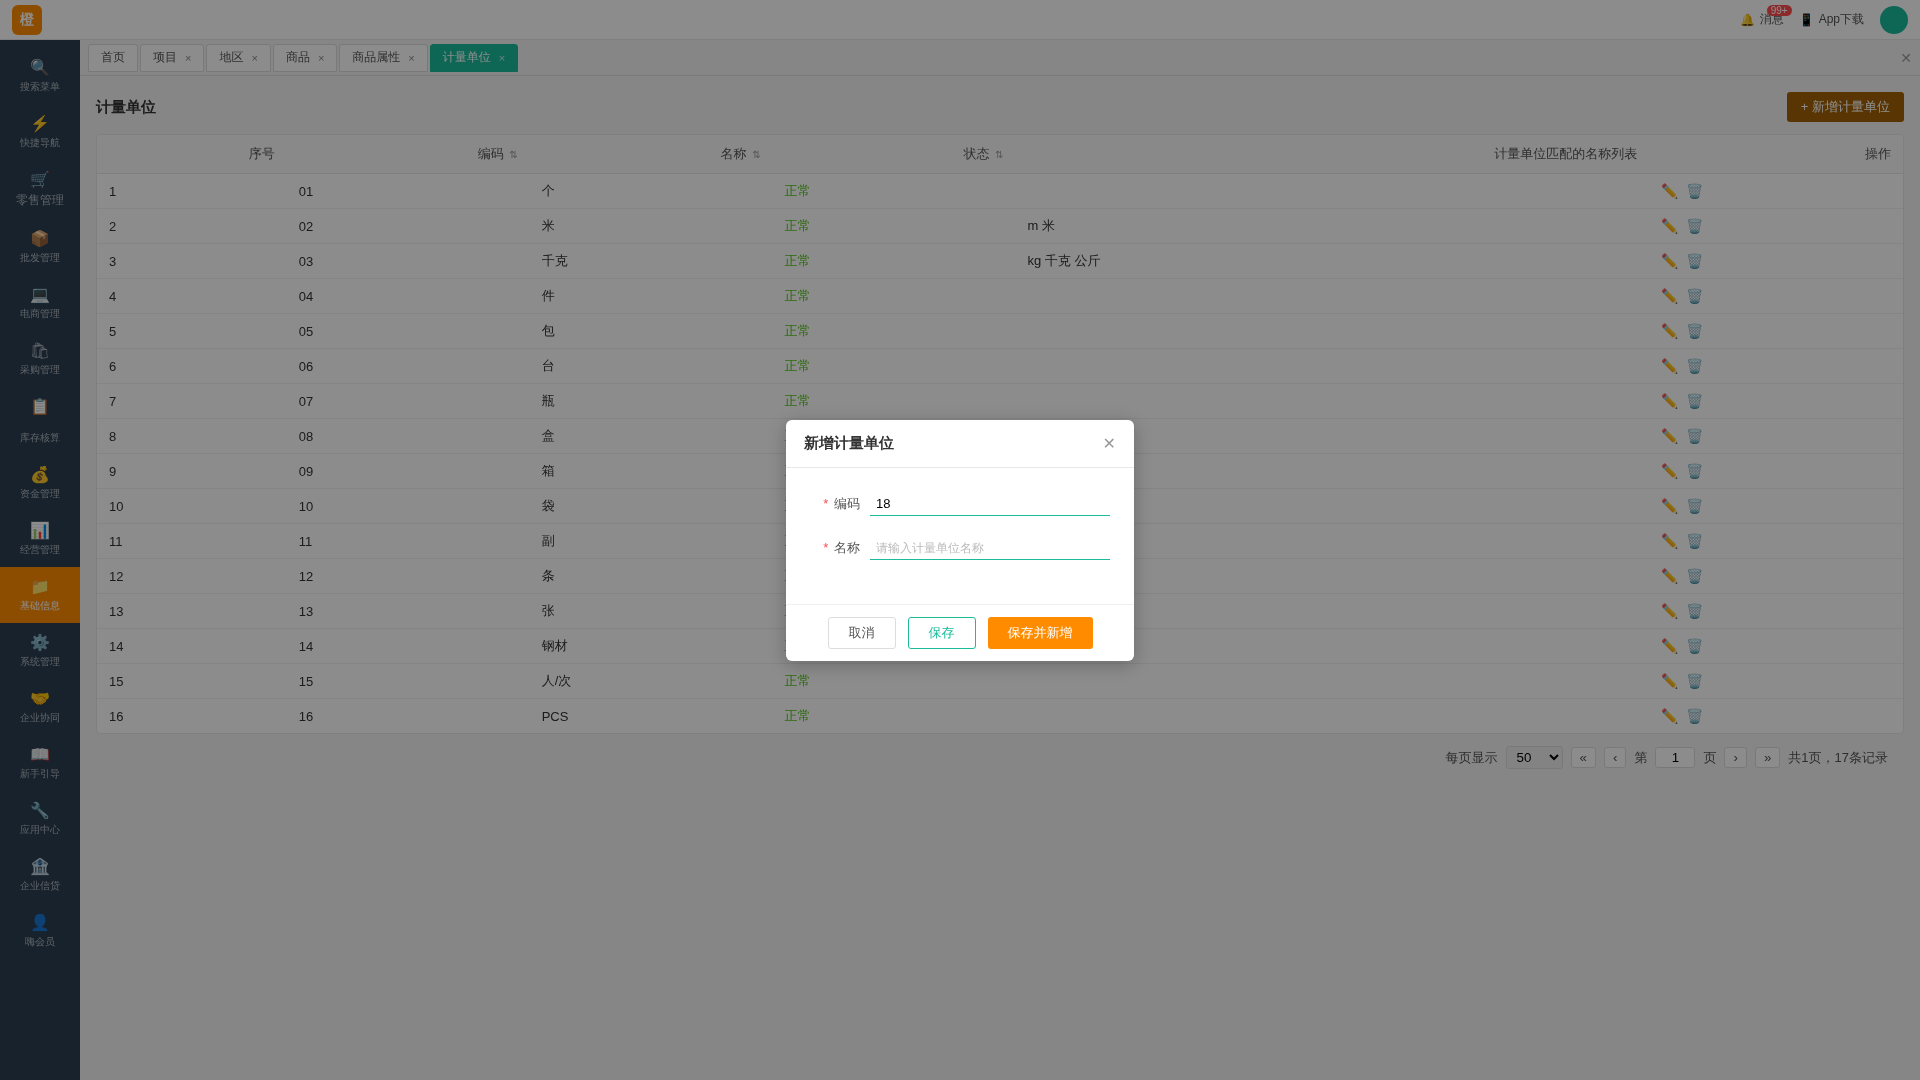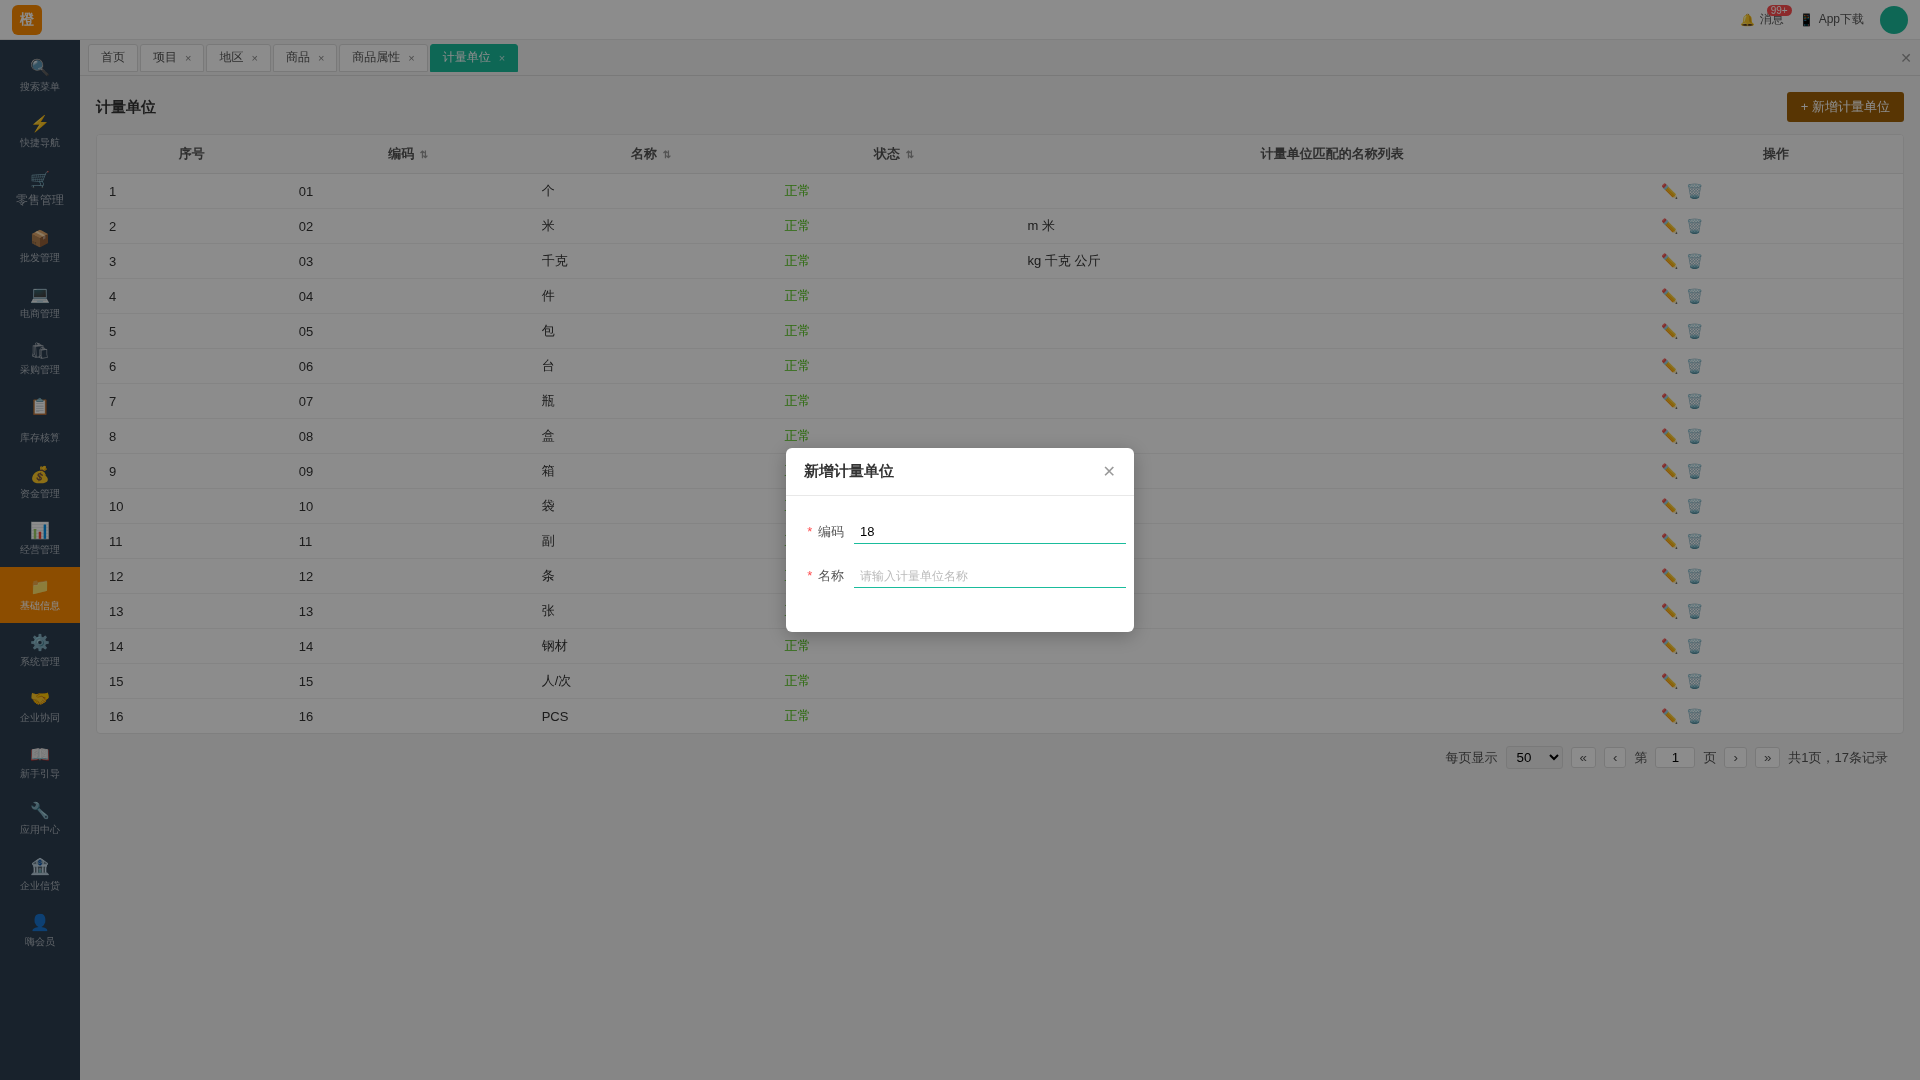--- a/index.html
+++ b/index.html
@@ -37,42 +37,42 @@
     
     .page-content { flex: 1; padding: 16px; overflow: auto; background: #f5f5f5; }
     .page-header { display: flex; align-items: center; justify-content: space-between; margin-bottom: 12px; }
     .page-title { font-size: 15px; font-weight: bold; color: #333; }
     .add-btn { background: #a16207; color: #fff; border: none; padding: 6px 14px; border-radius: 3px; cursor: pointer; font-size: 13px; }
 
     
     .table-container { background: #fff; border-radius: 4px; overflow: hidden; border: 1px solid #e8e8e8; }
     table { width: 100%; border-collapse: collapse; }
     thead tr { background: #fafafa; }
-    th { padding: 10px 12px; text-align: center; font-weight: 700; color: #555; border-bottom: 1px solid #e8e8e8; font-size: 13px; white-space: nowrap; }
+    th { padding: 10px 12px; text-align: right; font-weight: 400; color: #555; border-bottom: 1px solid #e8e8e8; font-size: 13px; white-space: nowrap; }
     td { padding: 8px 12px; border-bottom: 1px solid #f0f0f0; font-size: 13px; color: #333; }
     tr:last-child td { border-bottom: none; }
     .status-normal { color: #52c41a; }
     .action-icons { display: flex; gap: 8px; }
     .action-icon { color: #999; cursor: pointer; font-size: 14px; }
 
     
     .pagination { display: flex; align-items: center; justify-content: flex-end; padding: 12px 16px; gap: 8px; font-size: 13px; color: #555; }
     .pagination select { padding: 2px 6px; border: 1px solid #ddd; border-radius: 3px; }
     .pagination-btn { padding: 2px 8px; border: 1px solid #ddd; background: #fff; border-radius: 3px; cursor: pointer; color: #555; }
     .page-input { width: 40px; text-align: center; border: 1px solid #ddd; border-radius: 3px; padding: 2px 4px; }
 
     
     .overlay { position: fixed; top: 0; left: 0; right: 0; bottom: 0; background: rgba(0,0,0,0.45); z-index: 100; display: flex; align-items: center; justify-content: center; }
 
     
     .modal { background: #fff; border-radius: 6px; width: 348px; box-shadow: 0 4px 20px rgba(0,0,0,0.25); }
     .modal-header { padding: 14px 18px; border-bottom: 1px solid #e8e8e8; display: flex; align-items: center; justify-content: space-between; }
     .modal-title { font-size: 15px; font-weight: bold; color: #333; }
     .modal-close { cursor: pointer; color: #999; font-size: 16px; border: none; background: none; }
-    .modal-body { padding: 24px 8px; }
+    .modal-body { padding: 24px 24px; }
     .form-row { display: flex; align-items: center; margin-bottom: 20px; gap: 10px; }
     .form-label { width: 50px; text-align: right; font-size: 13px; color: #555; flex-shrink: 0; }
     .required-star { color: #ff4d4f; margin-right: 2px; }
     .form-input { flex: 1; border: none; border-bottom: 1px solid #1abc9c; outline: none; padding: 4px 6px; font-size: 13px; background: transparent; }
     .form-input::placeholder { color: #bbb; font-size: 12px; }
     .modal-footer { padding: 12px 18px; display: flex; justify-content: center; gap: 12px; border-top: 1px solid #f0f0f0; }
     .btn-cancel { padding: 6px 20px; border: 1px solid #ddd; background: #fff; border-radius: 3px; cursor: pointer; color: #555; font-size: 13px; }
     .btn-save { padding: 6px 20px; border: 1px solid #1abc9c; background: #fff; color: #1abc9c; border-radius: 3px; cursor: pointer; font-size: 13px; }
     .btn-save-new { padding: 6px 20px; border: none; background: #ff8c00; color: #fff; border-radius: 3px; cursor: pointer; font-size: 13px; }
 
@@ -461,14 +461,19 @@
         <input class="form-input" type="text" value="18" style="">
       </div>
       <div class="form-row">
         <div class="form-label">
           <span class="required-star">*</span>
           <span>名称</span>
         </div>
         <input class="form-input" type="text" placeholder="请输入计量单位名称" style="">
       </div>
     </div>
+    <div class="modal-footer">
+      <button class="btn-cancel">取消</button>
+      <button class="btn-save">保存</button>
+      <button class="btn-save-new">保存并新增</button>
+    </div>
   </div>
 </div>
 
 </body></html>

